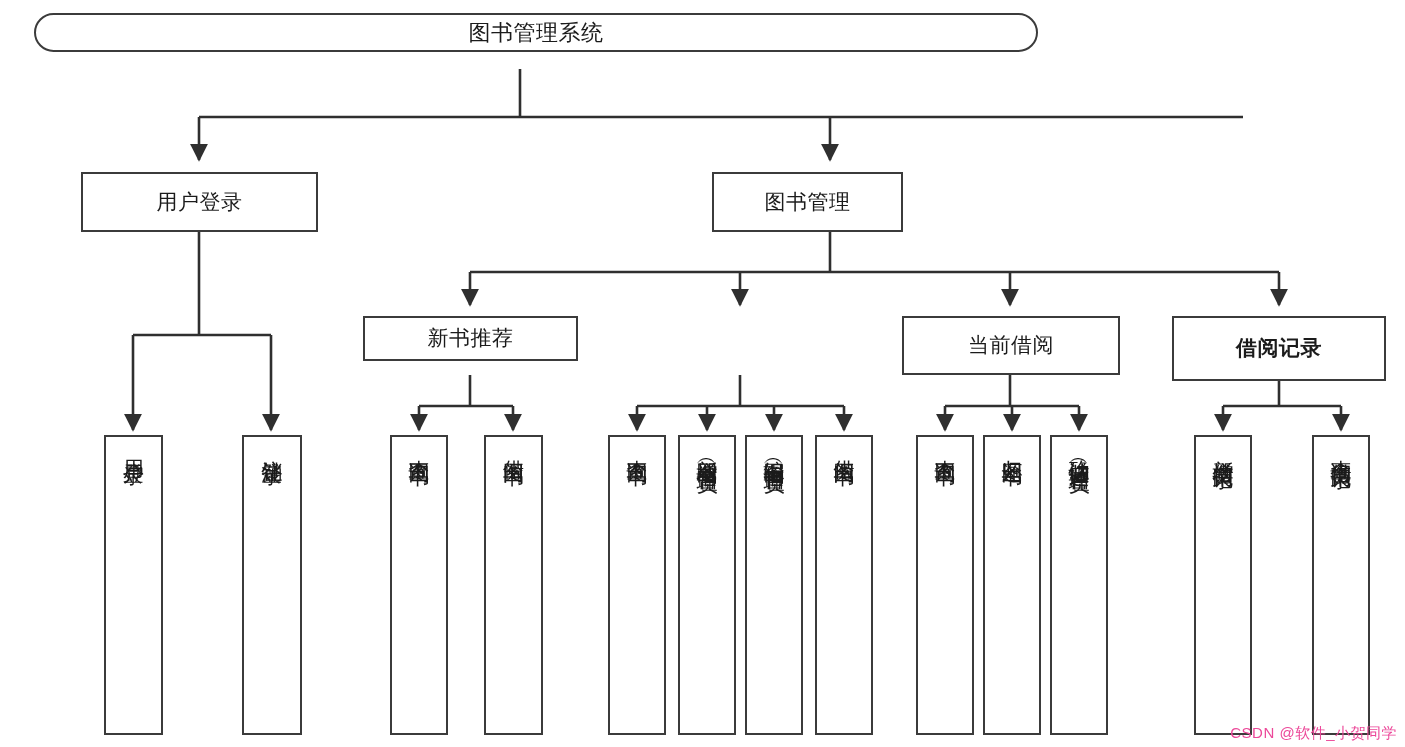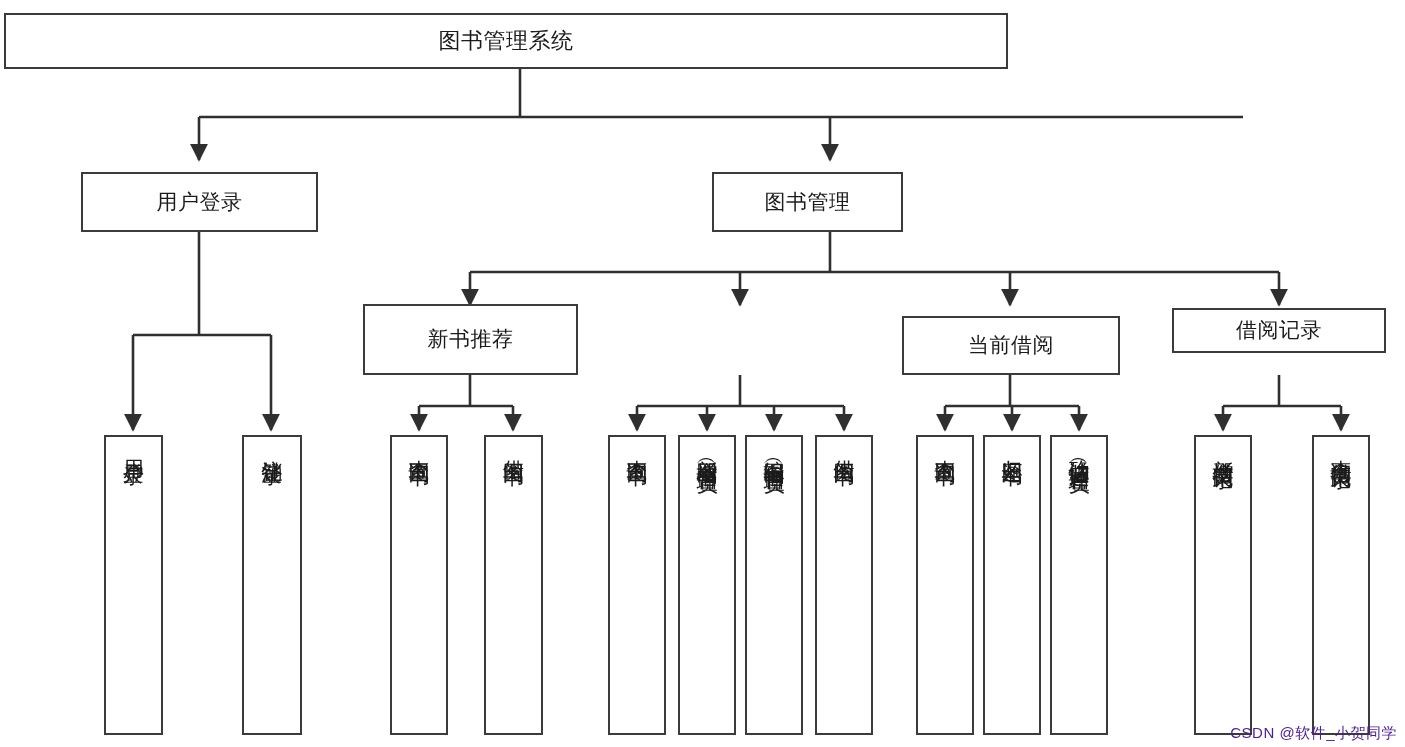--- a/index.html
+++ b/index.html
@@ -58,21 +58,21 @@
     font-size: 21px;
     letter-spacing: 2px;
     line-height: 1.05;
     white-space: nowrap;
   }
   #watermark {
     position: absolute;
     right: 8px;
     bottom: 4px;
     font-size: 15px;
-    color: #4c1d95;
+    color: #ec4899;
     letter-spacing: 0.5px;
     white-space: nowrap;
   }
 </style>
 </head>
 <body>
 
 <div id="canvas">
 
   <svg class="wires" viewBox="0 0 1405 747" xmlns="http://www.w3.org/2000/svg">
@@ -118,38 +118,38 @@
       <path d="M 1012 406 L 1012 430" marker-end="url(#arrow)"></path>
       <path d="M 1079 406 L 1079 430" marker-end="url(#arrow)"></path>
 
       <path d="M 1279 375 L 1279 406"></path>
       <path d="M 1223 406 L 1341 406"></path>
       <path d="M 1223 406 L 1223 430" marker-end="url(#arrow)"></path>
       <path d="M 1341 406 L 1341 430" marker-end="url(#arrow)"></path>
     </g>
   </svg>
 
-  <div class="node h root" style="left:4px; top:13px; width:1004px; height:56px;">
+  <div class="node h root" style="left:34px; top:13px; width:1004px; height:39px;border-radius:22px;">
     <span class="label">图书管理系统</span>
   </div>
 
   <div class="node h" style="left:81px; top:172px; width:237px; height:60px;">
     <span class="label">用户登录</span>
   </div>
   <div class="node h" style="left:712px; top:172px; width:191px; height:60px;">
     <span class="label">图书管理</span>
   </div>
 
-  <div class="node h" style="left:363px; top:304px; width:215px; height:71px;">
+  <div class="node h" style="left:363px; top:316px; width:215px; height:45px;">
     <span class="label">新书推荐</span>
   </div>
   <div class="node h" style="left:902px; top:316px; width:218px; height:59px;">
     <span class="label">当前借阅</span>
   </div>
-  <div class="node h" style="left:1172px; top:308px; width:214px; height:45px;">
+  <div class="node h" style="left:1172px; top:316px; width:214px; height:65px;font-weight:bold;">
     <span class="label">借阅记录</span>
   </div>
 
   <div class="node v" style="left:104px; top:435px; width:59px; height:300px;">
     <span class="label">用户登录</span>
   </div>
   <div class="node v" style="left:242px; top:435px; width:60px; height:300px;">
     <span class="label">注销登录</span>
   </div>
 

